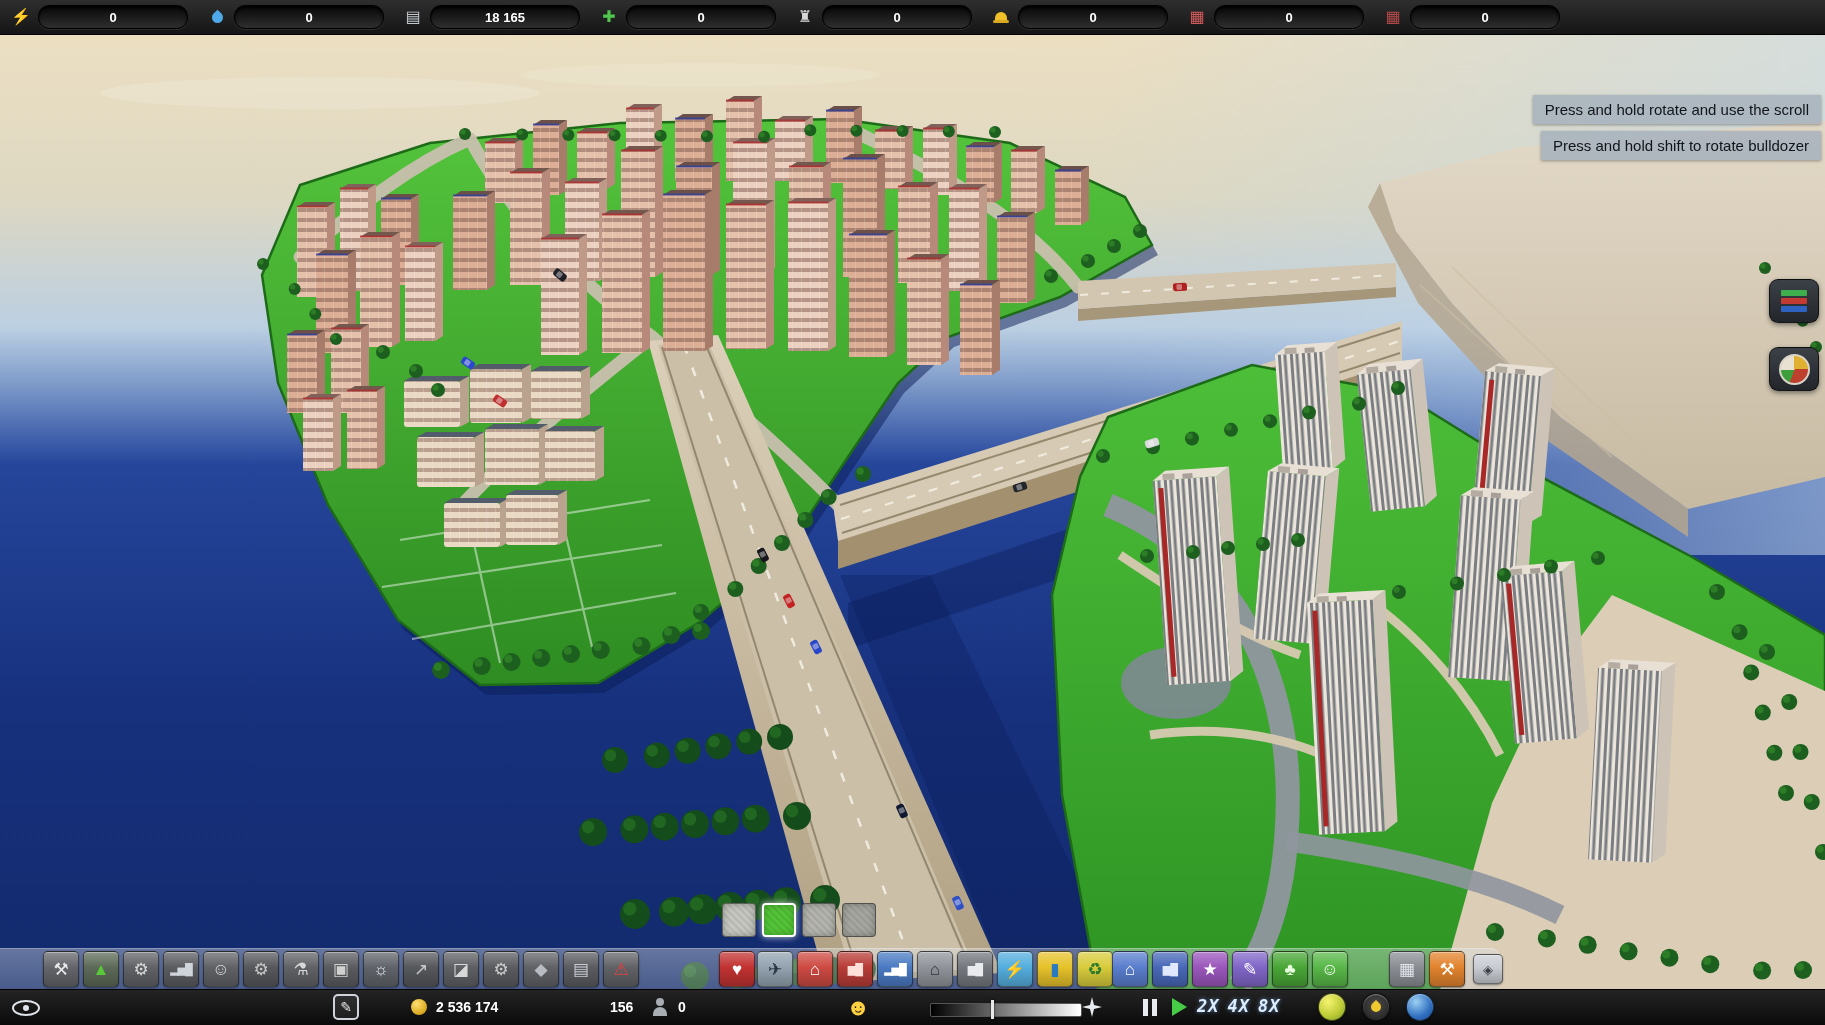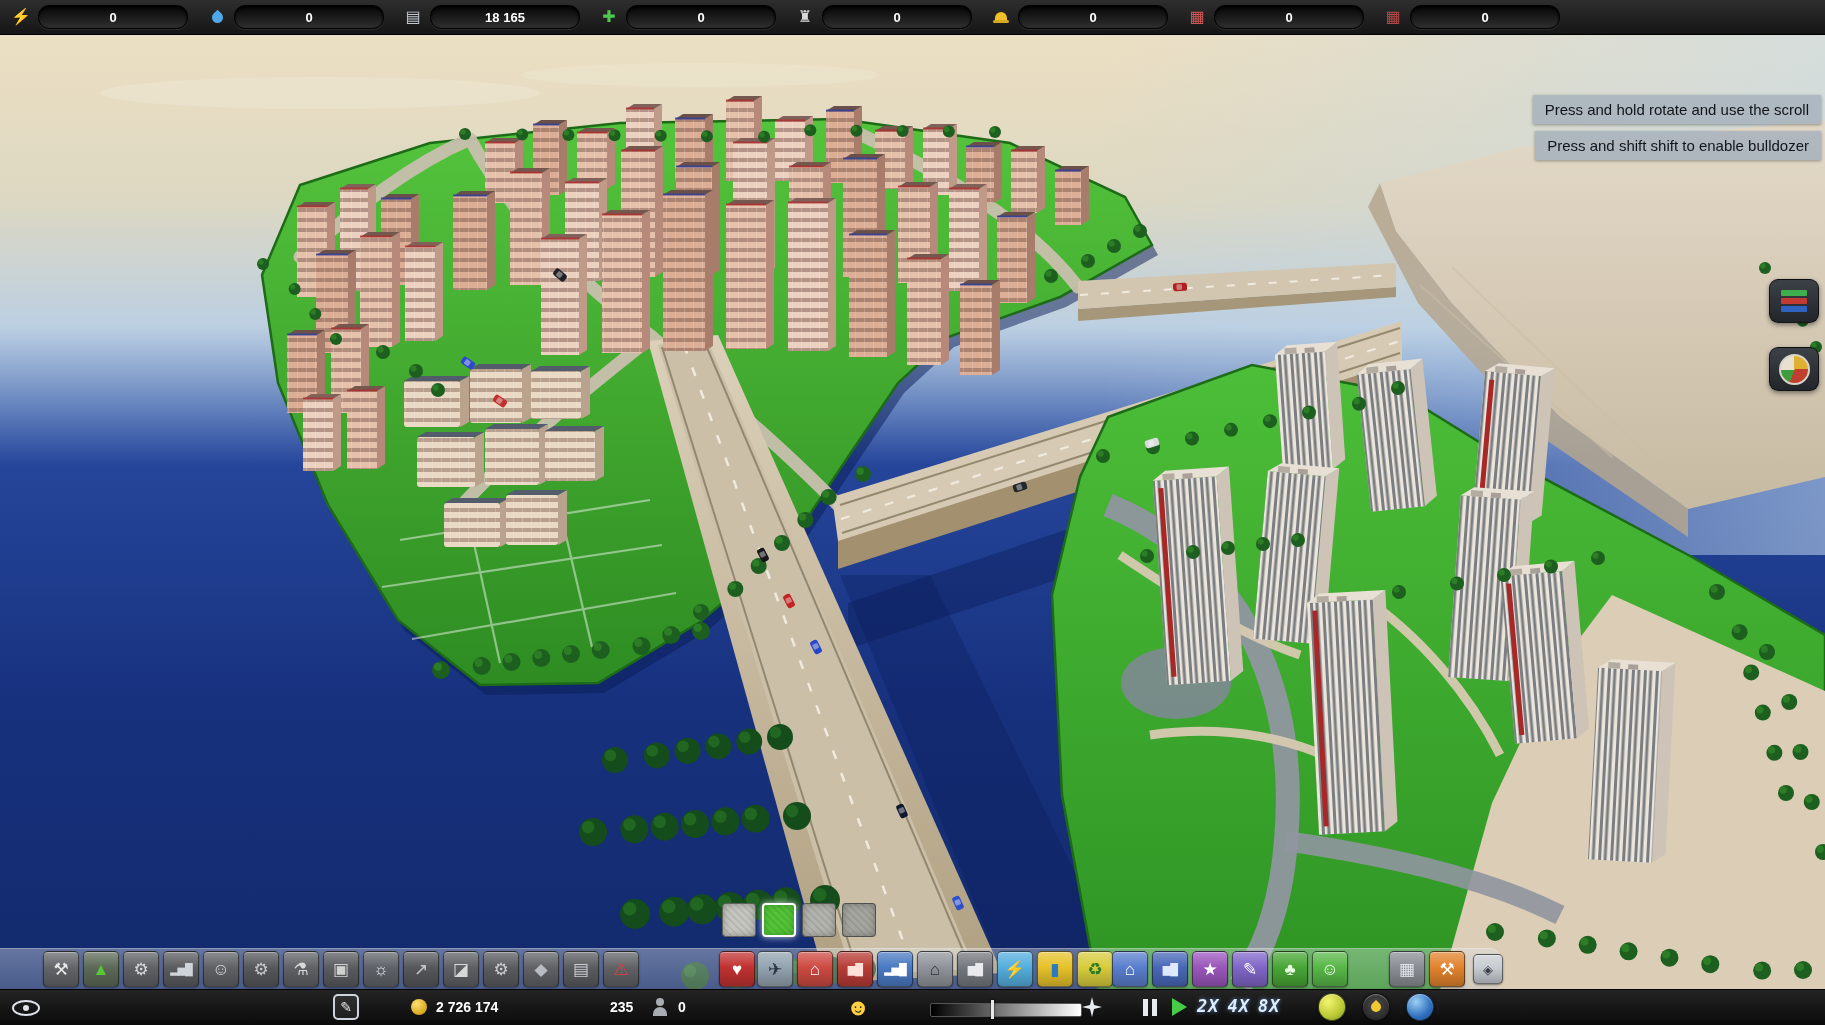--- a/index.html
+++ b/index.html
@@ -835,21 +835,21 @@
         <span class="pill">0</span>
       </div>
       <div class="counter">
         <span class="cicon" style="color: rgb(176, 72, 72);">▦</span>
         <span class="pill">0</span>
       </div>
     </div>
 
   <div class="hints">
       <div class="hint">Press and hold rotate and use the scroll</div>
-      <div class="hint">Press and shift shift to enable bulldozer</div>
+      <div class="hint">Press and hold shift to rotate bulldozer</div>
     </div>
 
   <div class="sidebtns">
     <div class="sbtn">
       <span class="cargo">
           <i></i>
           <i></i>
           <i></i>
         </span>
     </div>
@@ -984,22 +984,22 @@
         </button>
       </div>
     </div>
 
   <div class="statusbar">
     <span class="abs eye">
         <span class="eyeball"></span>
       </span>
     <span class="abs editbox">✎</span>
     <span class="abs coin"></span>
-    <span class="abs money">2 726 174</span>
-    <span class="abs counta">235</span>
+    <span class="abs money">2 536 174</span>
+    <span class="abs counta">156</span>
     <span class="abs person">
         <span class="p-head"></span>
         <span class="p-body"></span>
       </span>
     <span class="abs popv">0</span>
     <span class="abs smiley">☻</span>
     <span class="abs slider">
         <span class="mark"></span>
       </span>
     <span class="abs sunicon">

